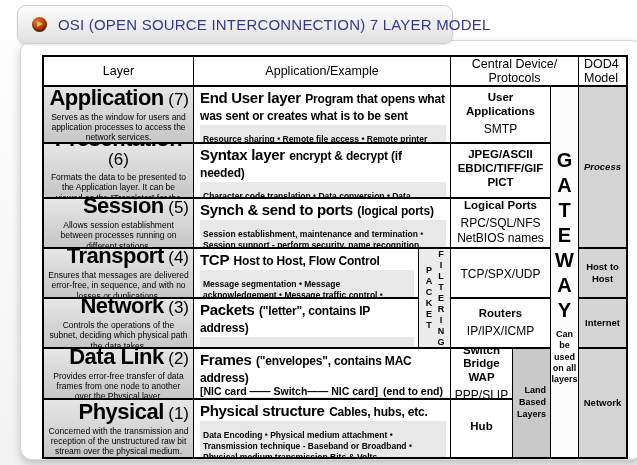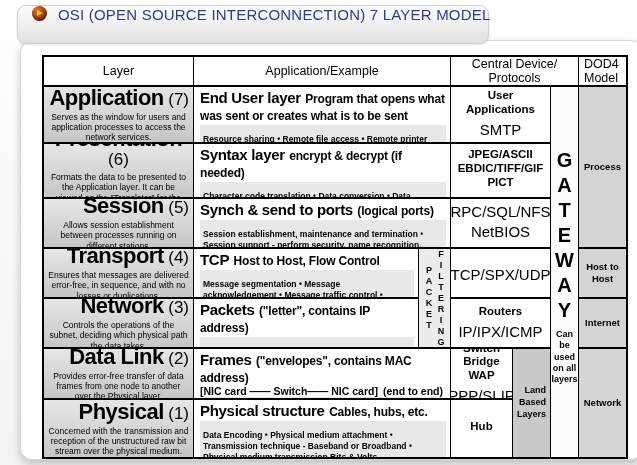--- a/index.html
+++ b/index.html
@@ -3,24 +3,24 @@
 <meta charset="utf-8">
 <style>
   html,body{margin:0;padding:0;}
   body{
     width:637px;height:465px;position:relative;overflow:hidden;
     background:linear-gradient(#ffffff,#f3f3f3);
     font-family:"Liberation Sans", sans-serif;color:#000;
   }
   
   .tab{
-    position:absolute;left:17px;top:5px;width:472px;height:39px;z-index:3;
+    position:absolute;left:17px;top:5px;width:436px;height:39px;z-index:3;
     background:linear-gradient(#fdfdfd,#e0e0e0);
     border:1px solid #cfcfcf;border-radius:9px;
-    display:flex;align-items:flex-start;gap:11px;padding:0 14px;box-sizing:border-box;
+    display:flex;align-items:center;gap:11px;padding:0 14px;box-sizing:border-box;
     box-shadow:0 1px 2px rgba(0,0,0,0.12);
     cursor:pointer;
   }
   .icon-circle{
     width:15px;height:15px;border-radius:50%;flex:0 0 auto;position:relative;
     background:radial-gradient(circle at 35% 30%, #e07a2a 0%, #a33a00 55%, #701f00 100%);
     box-shadow:inset 0 -2px 2px rgba(0,0,0,0.35);
   }
   .icon-circle::after{
     content:"";position:absolute;left:5px;top:4px;
@@ -77,21 +77,21 @@
 
   
   .packet-cell{background:#ececec;display:flex;align-items:center;justify-content:center;gap:3px;}
   .vword{writing-mode:vertical-rl;text-orientation:upright;font-weight:bold;
          font-size:9px;line-height:1;letter-spacing:1px;}
 
   
   .central-cell{background:#fff;display:flex;flex-direction:column;align-items:center;
                 justify-content:center;text-align:center;padding:2px;}
   .central-main{font-weight:bold;font-size:11.5px;line-height:1.2;white-space:pre-line;}
-  .central-sub{font-size:15px;line-height:1.3;white-space:pre-line;margin-top:3px;}
+  .central-sub{font-size:12px;line-height:1.3;white-space:pre-line;margin-top:3px;}
 
   
   .land-cell{background:#c9c9c9;display:flex;align-items:center;justify-content:center;
              text-align:right;font-size:9px;font-weight:bold;line-height:1.3;}
 
   
   .gateway-cell{background:#fcfcfc;display:flex;flex-direction:column;align-items:center;
                 padding-top:62px;}
   .gateway-word{writing-mode:vertical-rl;text-orientation:upright;font-weight:bold;
                 font-size:20px;line-height:1;letter-spacing:3px;}
@@ -100,21 +100,21 @@
   
   .dod-cell{background:#d4d4d4;display:flex;align-items:center;justify-content:center;
             text-align:center;font-size:9.5px;font-weight:bold;line-height:1.3;}
 
   
   .c1{grid-column:1;} .c2{grid-column:2;} .c2s{grid-column:2 / span 2;}
   .c3{grid-column:3;} .c4{grid-column:4;} .c4s{grid-column:4 / span 2;}
   .c5{grid-column:5;} .c6{grid-column:6;} .c7{grid-column:7;}
   .r1{grid-row:1;} .r2{grid-row:2;} .r3{grid-row:3;} .r4{grid-row:4;}
   .r5{grid-row:5;} .r6{grid-row:6;} .r7{grid-row:7;} .r8{grid-row:8;}
-  .r2s3{grid-row:2 / span 3;} .r5s2{grid-row:5 / span 2;}
+  .r2s3{grid-row:2 / span 3;font-style:italic;} .r5s2{grid-row:5 / span 2;}
   .r7s2{grid-row:7 / span 2;} .r2s7{grid-row:2 / span 7;}
 </style>
 </head>
 <body>
 
 <div class="tab">
   <span class="icon-circle"></span>
   <span class="tab-title">OSI (OPEN SOURCE INTERCONNECTION) 7 LAYER MODEL</span>
 </div>
 

